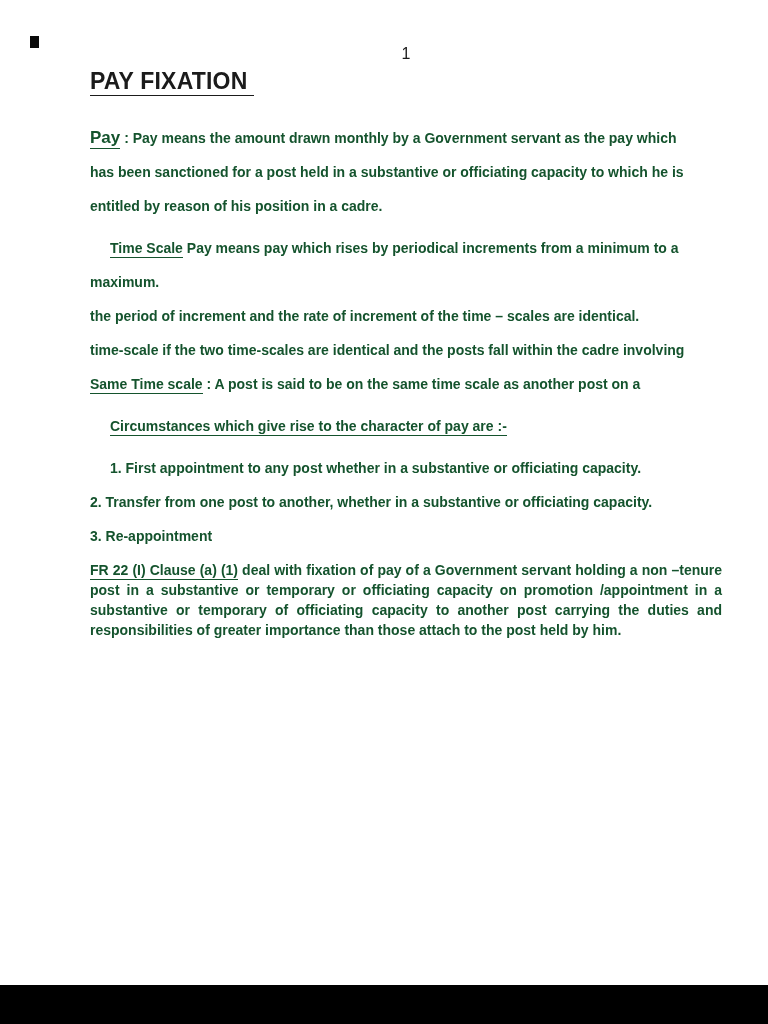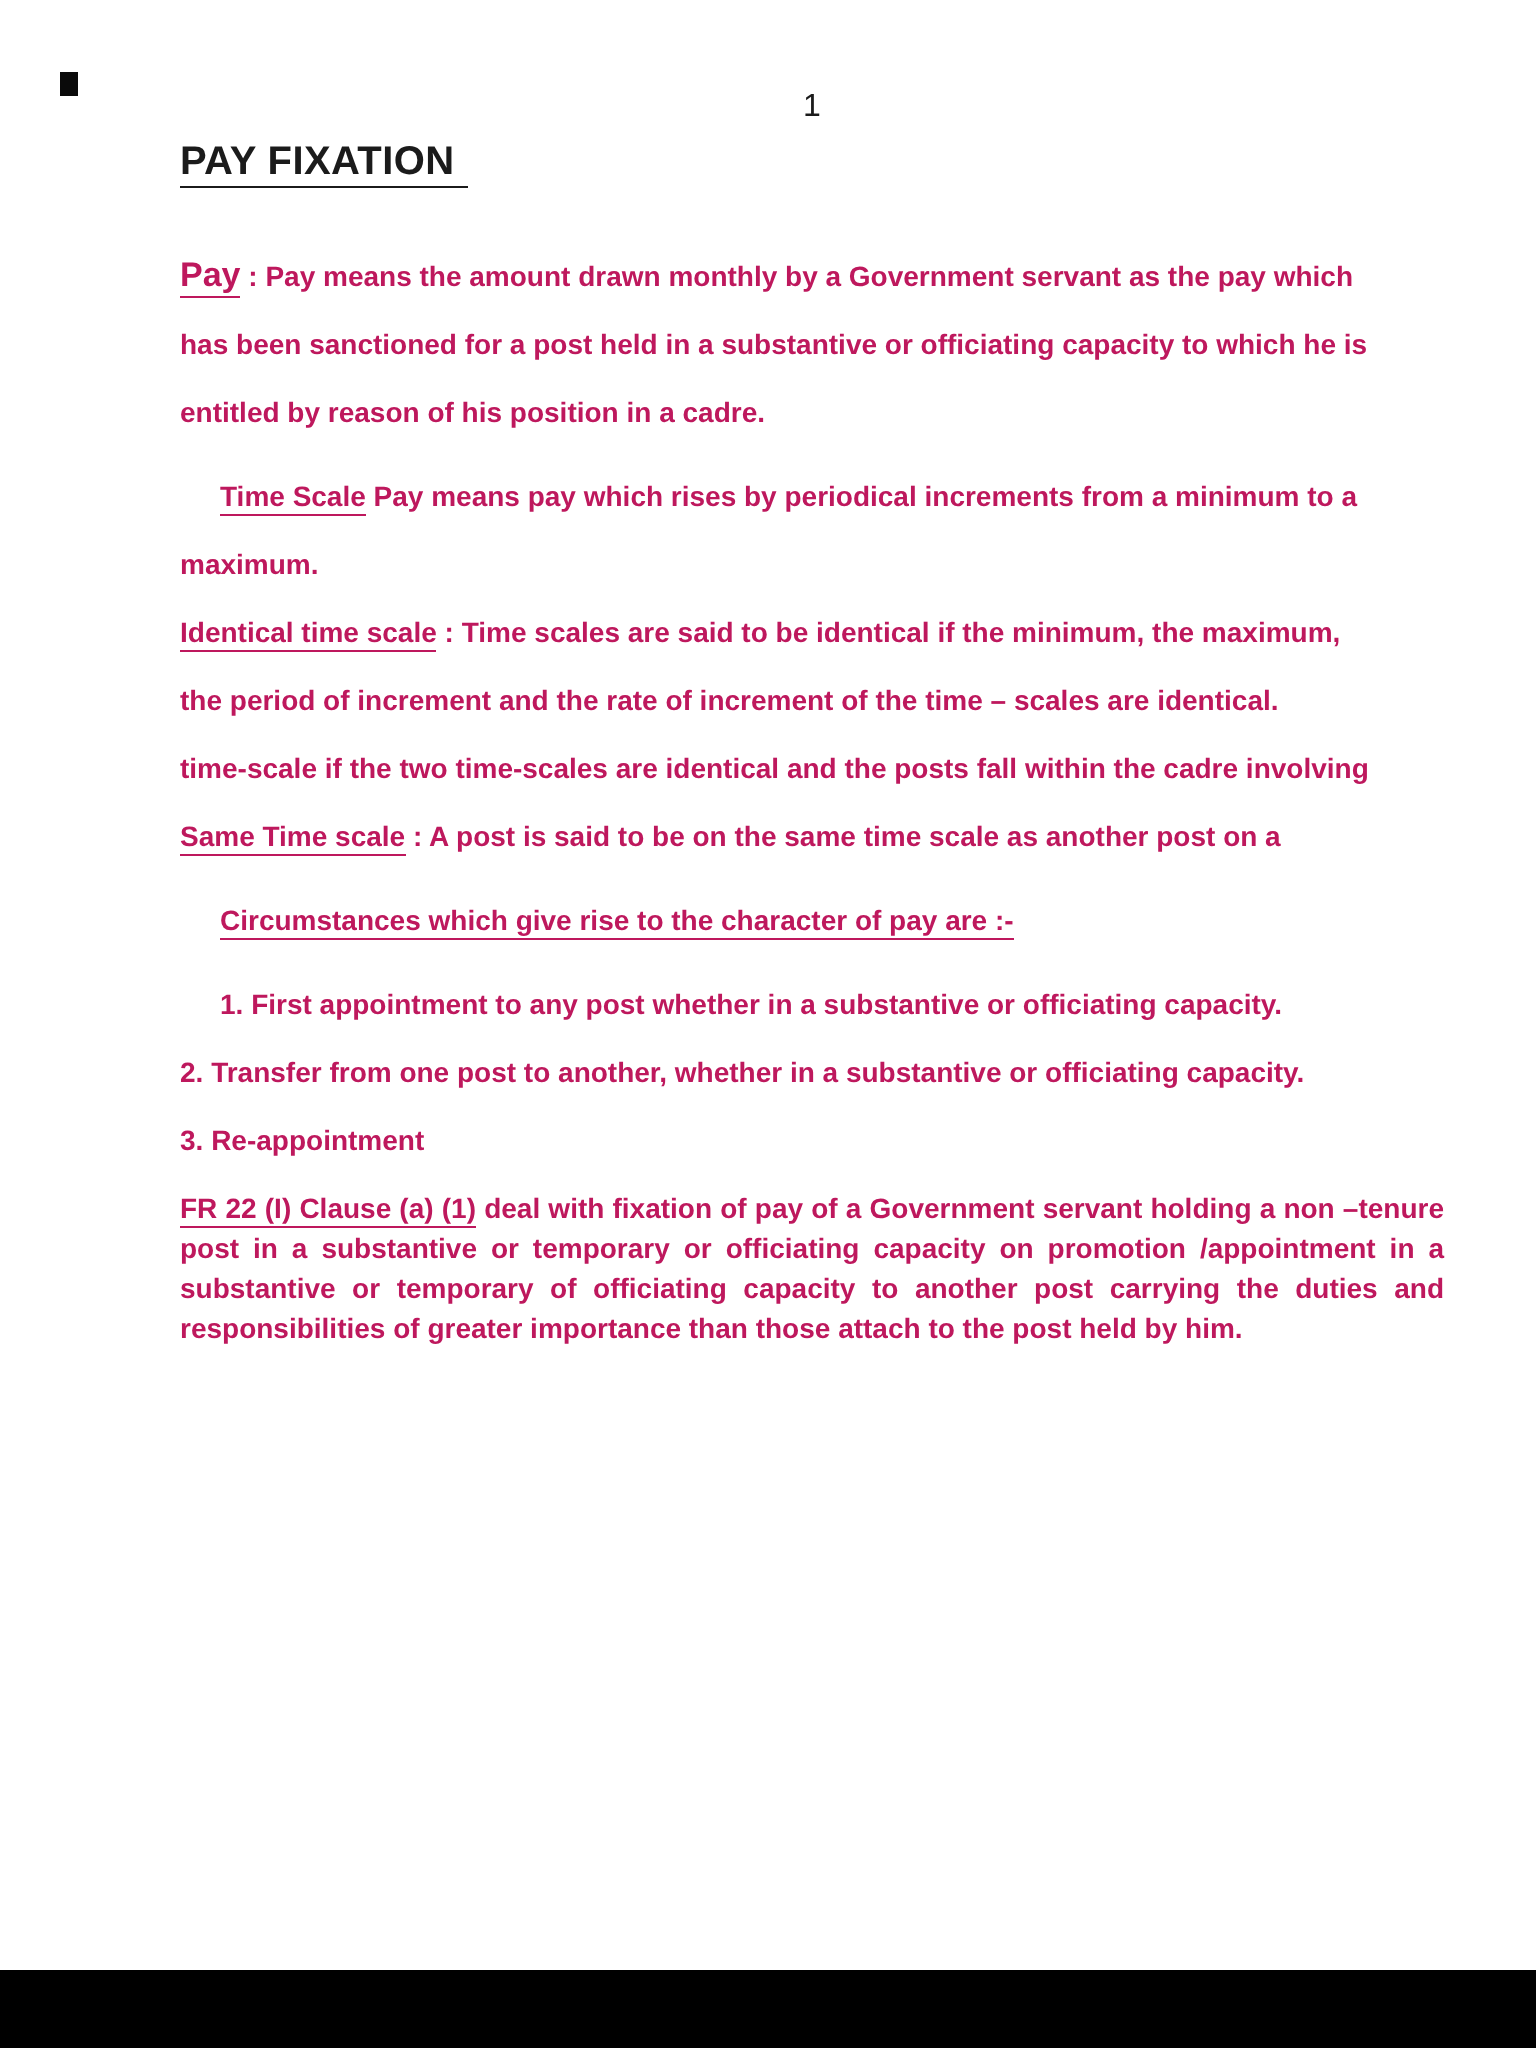--- a/index.html
+++ b/index.html
@@ -22,32 +22,32 @@
   .page-number {
     margin-top: 44px;
     text-align: center;
     font-size: 16px;
     font-weight: 400;
     line-height: 20px;
     color: #1b1b1b;
   }
   .doc-title {
     margin: 6px 0 36px 0;
-    font-size: 20px;
+    font-size: 23px;
     font-weight: 700;
     line-height: 22px;
     letter-spacing: 0.2px;
   }
   .para {
     font-size: 14px;
     font-weight: 700;
     line-height: 20px;
     text-align: justify;
     margin-bottom: 14px;
-    color: #be185d;
+    color: #14532d;
   }
   .gap-lg { margin-top: 22px; margin-left: 20px; }
   .u {
     border-bottom: 1.5px solid currentColor;
     padding-bottom: 0.5px;
   }
   .u-pad { padding-right: 7px; }
   .lead-large { font-size: 17px; }
   .ink-artifact {
     position: absolute;
@@ -82,21 +82,20 @@
     <p class="para"><span class="u lead-large">Pay</span><span> : Pay means the amount drawn monthly by a Government servant as the pay which</span></p>
 
     <p class="para">has been sanctioned for a post held in a substantive or officiating capacity to which he is</p>
 
     <p class="para">entitled by  reason of his position in a cadre.</p>
 
     <p class="para gap-lg"><span class="u">Time Scale</span><span> Pay means pay which rises by periodical increments from a minimum to a</span></p>
 
     <p class="para">maximum.</p>
 
-    <p class="para"><span class="u">Identical time scale</span><span> : Time scales are said to be identical if the minimum, the maximum,</span></p>
 
     <p class="para">the period of increment and the rate of increment of the time – scales are identical.</p>
 
     <p class="para">time-scale if the two time-scales are identical and the  posts fall within the  cadre involving</p>
 
     <p class="para"><span class="u">Same Time scale</span><span> : A post is said to be on the same time scale as another post on a</span></p>
 
 
     <p class="para gap-lg"><span class="u">Circumstances which give rise to the character of pay are :-</span></p>
 

